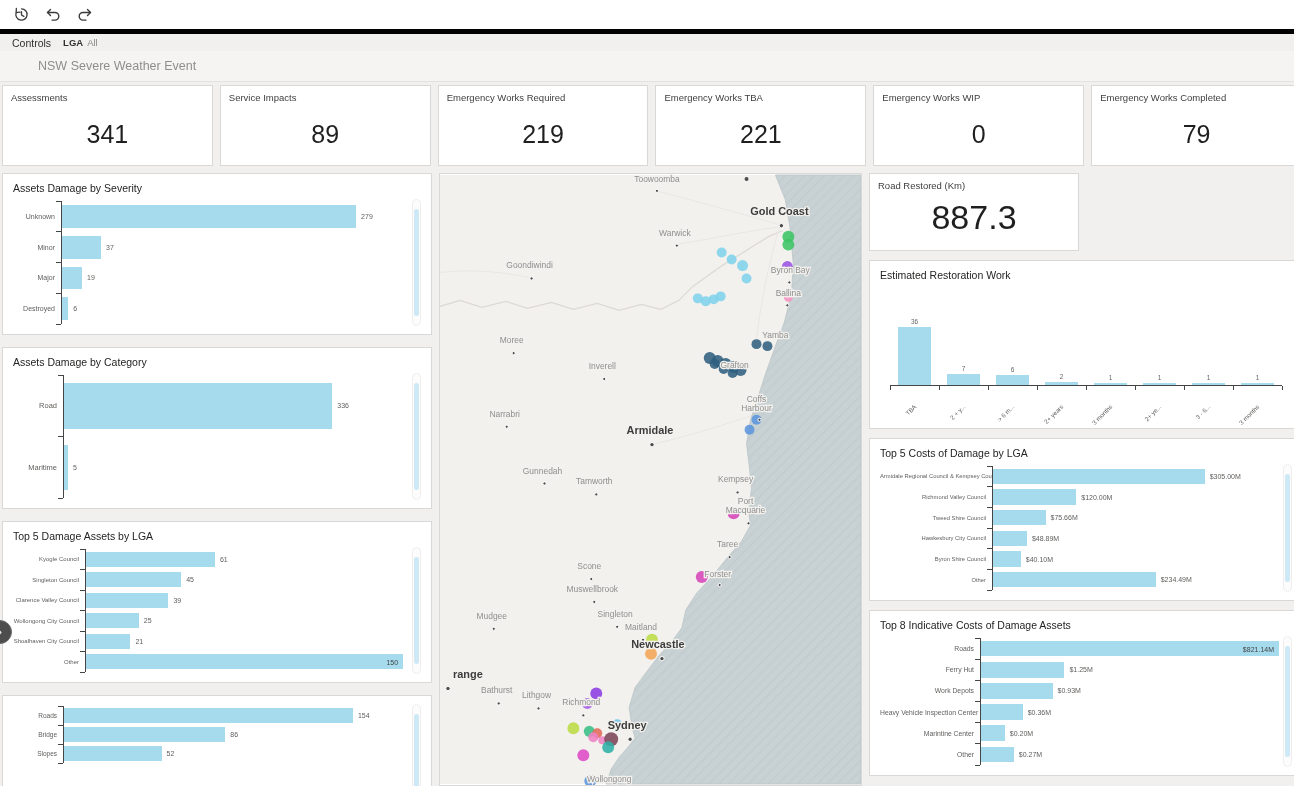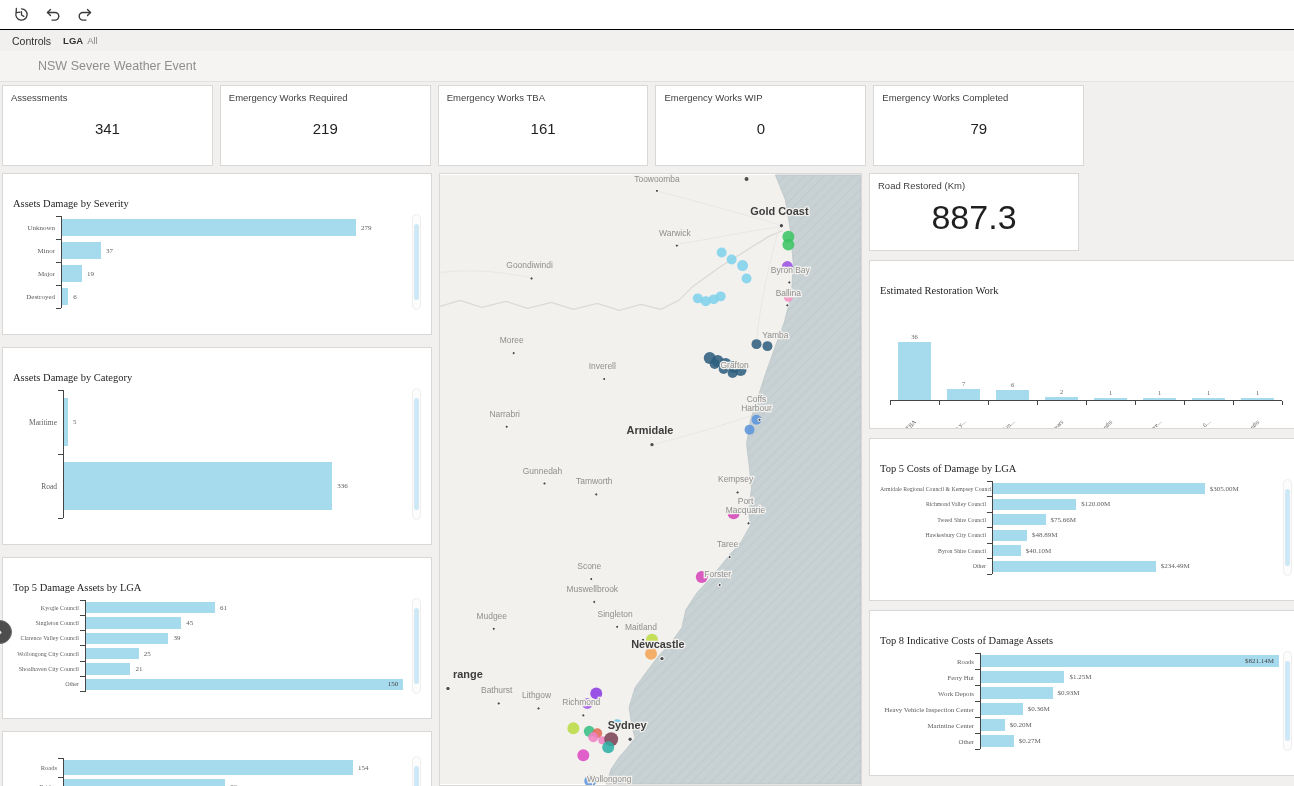--- a/index.html
+++ b/index.html
@@ -2,39 +2,39 @@
 <html><head>
 <meta charset="utf-8">
 <style>
   * { box-sizing: border-box; margin: 0; padding: 0; }
   html,body { width:1294px; height:786px; overflow:hidden; background:#f1f0ee;
     font-family:"Liberation Sans", sans-serif; color:#252423; }
   .toolbar { height:29px; background:#fff; display:flex; align-items:center; gap:10px; padding-left:10px; }
   .tb-btn { width:22px; height:22px; border:none; background:transparent; display:flex;
     align-items:center; justify-content:center; cursor:pointer; }
   .tb-btn svg { stroke:#3b3b3b; fill:none; stroke-width:1.4; stroke-linecap:round; stroke-linejoin:round; }
-  .tabbar { height:22px; background:#f1f0ee; border-top:1px solid #000000; display:flex;
+  .tabbar { height:22px; background:#f1f0ee; border-top:5px solid #000000; display:flex;
     align-items:center; font-size:10.5px; }
   .tab-controls { padding:0 12px; color:#323130; }
   .lga-filter { display:flex; align-items:center; gap:4px; font-size:9.5px; }
   .lga-name { font-weight:bold; color:#323130; }
   .lga-value { color:#8a8886; }
   .titlebar { height:31px; background:#f5f4f2; border-bottom:1px solid #e3e2e0; display:flex; align-items:center; }
   .page-title { margin-left:38px; font-size:12.5px; color:#8f8e8c; }
   .content { padding:3px 0 0 2px; }
   .kpi-row { display:grid; grid-template-columns:repeat(6,1fr); gap:7px; height:81px; width:1300px; }
   .card { background:#fff; border:1px solid #d9d8d6; }
   .kpi-card { padding:6px 8px; position:relative; }
   .kpi-title { font-size:9.5px; color:#404040; }
   .kpi-value { position:absolute; top:50%; left:0; right:0; text-align:center; margin-top:-6px;
-    font-size:15px; color:#1f1f1f; }
+    font-size:25px; color:#1f1f1f; }
   .main { display:grid; grid-template-columns:430px 423px 434px; gap:7px; margin-top:7px; height:613px; }
   .col { display:flex; flex-direction:column; gap:12px; overflow:hidden; }
   .col-right { gap:9px; }
-  .chart-card { padding:24px 10px; overflow:hidden; display:flex; flex-direction:column;font-family:Liberation Serif, serif; }
+  .chart-card { padding:8px 10px; overflow:hidden; display:flex; flex-direction:column; }
   .chart-title { font-size:10.5px; color:#252423; margin-bottom:5px; white-space:nowrap; }
   .hbody { flex:1; display:flex; min-height:0; }
   .hplot { flex:1; display:flex; flex-direction:column; min-width:0; padding:2px 0; }
   .hrow { display:flex; align-items:center; flex:1; min-height:0; }
   .hlab { text-align:right; padding-right:6px; color:#605e5c; white-space:nowrap; flex:none; }
   .htrack { flex:1; position:relative; height:100%; display:flex; align-items:center;
     border-left:1px solid #454545; }
   .htrack::before { content:''; position:absolute; left:-6px; top:-0.5px; width:5px; height:1px; background:#454545; }
   .hrow:last-child .htrack::after { content:''; position:absolute; left:-6px; bottom:-0.5px; width:5px; height:1px; background:#454545; }
   .hbar { height:74%; background:#a6dbee; }
@@ -100,26 +100,30 @@
   <span class="page-title">NSW Severe Weather Event</span>
 </div>
 
 <div class="content">
   <div class="kpi-row" id="kpi-row">
       <div class="card kpi-card">
         <div class="kpi-title">Assessments</div>
         <div class="kpi-value">341</div>
       </div>
       <div class="card kpi-card">
+        <div class="kpi-title">Service Impacts</div>
+        <div class="kpi-value">89</div>
+      </div>
+      <div class="card kpi-card">
         <div class="kpi-title">Emergency Works Required</div>
         <div class="kpi-value">219</div>
       </div>
       <div class="card kpi-card">
         <div class="kpi-title">Emergency Works TBA</div>
-        <div class="kpi-value">161</div>
+        <div class="kpi-value">221</div>
       </div>
       <div class="card kpi-card">
         <div class="kpi-title">Emergency Works WIP</div>
         <div class="kpi-value">0</div>
       </div>
       <div class="card kpi-card">
         <div class="kpi-title">Emergency Works Completed</div>
         <div class="kpi-value">79</div>
       </div>
     </div>
@@ -157,36 +161,36 @@
                   <div class="hbar" style="width: 1.82796%; background: rgb(166, 219, 238);"></div>
                   <span class="hval">6</span>
                 </div>
               </div>
             </div>
             <div class="vscroll">
               <div class="vthumb"></div>
             </div>
           </div>
         </section>
-      <section class="card chart-card" style="flex:none;height:198px">
+      <section class="card chart-card" style="flex:none;height:162px">
           <div class="chart-title">Assets Damage by Category</div>
           <div class="hbody">
             <div class="hplot">
               <div class="hrow">
+                <div class="hlab" style="width: 50px; font-size: 7.5px;">Road</div>
+                <div class="htrack">
+                  <div class="hbar" style="width: 78%; background: rgb(166, 219, 238);"></div>
+                  <span class="hval">336</span>
+                </div>
+              </div>
+              <div class="hrow">
                 <div class="hlab" style="width: 50px; font-size: 7.5px;">Maritime</div>
                 <div class="htrack">
                   <div class="hbar" style="width: 1.16071%; background: rgb(166, 219, 238);"></div>
                   <span class="hval">5</span>
-                </div>
-              </div>
-              <div class="hrow">
-                <div class="hlab" style="width: 50px; font-size: 7.5px;">Road</div>
-                <div class="htrack">
-                  <div class="hbar" style="width: 78%; background: rgb(166, 219, 238);"></div>
-                  <span class="hval">336</span>
                 </div>
               </div>
             </div>
             <div class="vscroll">
               <div class="vthumb"></div>
             </div>
           </div>
         </section>
       <section class="card chart-card" style="flex:none;height:162px">
           <div class="chart-title">Top 5 Damage Assets by LGA</div>

